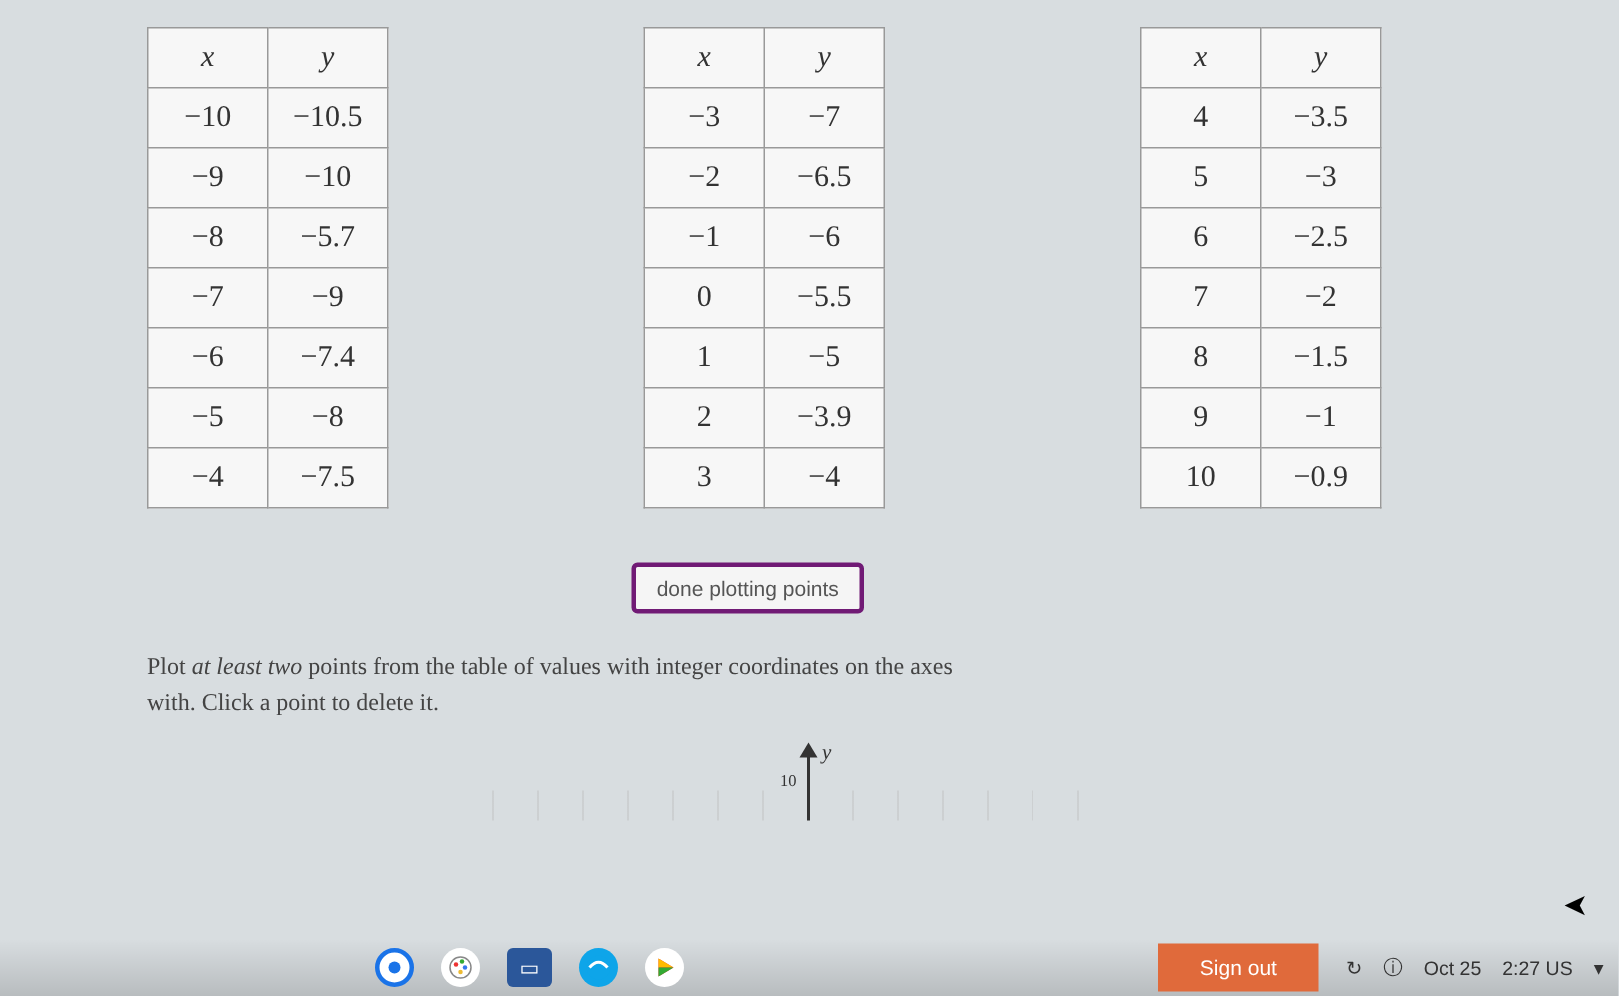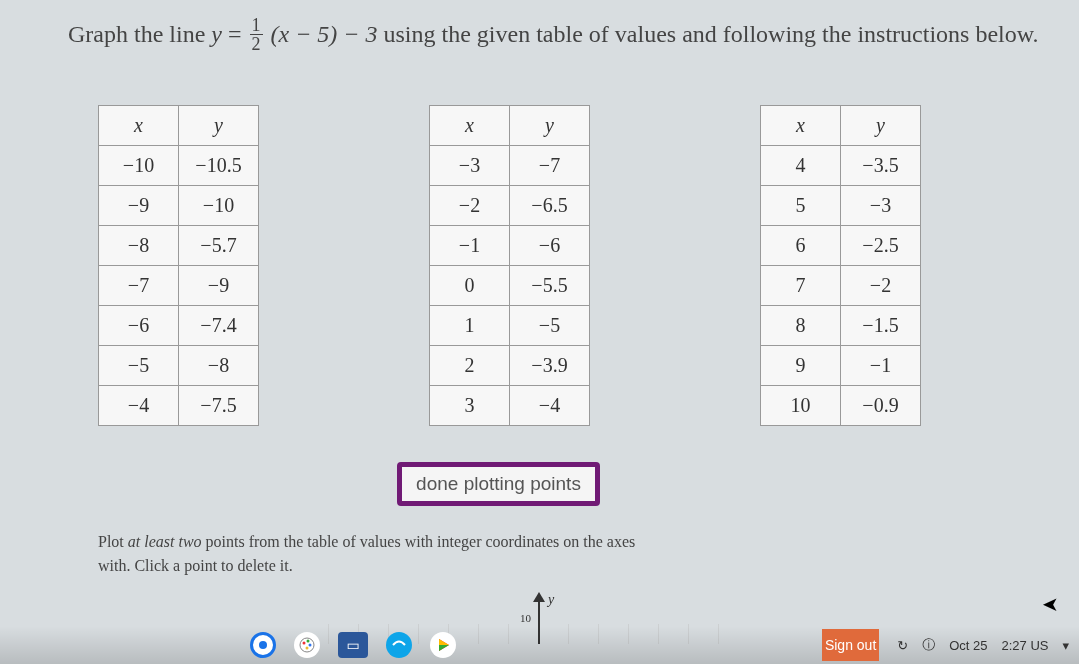--- a/index.html
+++ b/index.html
@@ -61,24 +61,24 @@
     font-style: italic;
     background: #f7f7f7;
   }
   .done-btn-wrap {
     text-align: center;
     margin-bottom: 24px;
     margin-left: -120px;
   }
   .done-btn {
     display: inline-block;
-    border: 5px solid #701a75;
+    border: 3px solid #701a75;
     border-radius: 4px;
     padding: 6px 14px;
-    font-size: 19px;
+    font-size: 14px;
     color: #555;
     background: #f5f5f5;
     font-family: Arial, sans-serif;
     cursor: pointer;
   }
   .instructions {
     font-size: 16px;
     color: #444;
     line-height: 1.5;
     margin-left: 30px;
@@ -154,21 +154,21 @@
   .tb-icon {
     width: 26px; height: 26px;
     border-radius: 50%;
     display: flex; align-items: center; justify-content: center;
     font-size: 14px;
   }
   .signout {
     margin-left: auto;
     background: #e06a3b;
     color: #fff;
-    padding: 8px 3px;
+    padding: 8px 28px;
     font-size: 14px;
   }
   .tb-right {
     display: flex;
     align-items: center;
     gap: 14px;
     margin-left: 18px;
     color: #333;
     font-size: 13px;
   }
@@ -178,31 +178,20 @@
     bottom: 48px;
     font-size: 20px;
     color: #000;
     transform: scaleX(-1);
   }
 </style>
 </head>
 <body>
 
 <div class="content">
-  <div class="prompt">
-    <span>Graph the line </span>
-    <span class="math-var">y</span>
-    <span> = </span>
-    <span class="frac">
-      <span class="num">1</span>
-      <span class="den">2</span>
-    </span>
-    <span class="math-var">(x − 5) − 3</span>
-    <span> using the given table of values and following the instructions below.</span>
-  </div>
 
   <div class="tables-row">
     <table class="values">
       <thead>
           <tr>
         <th>x</th>
         <th>y</th>
       </tr>
         </thead>
       <tbody>

